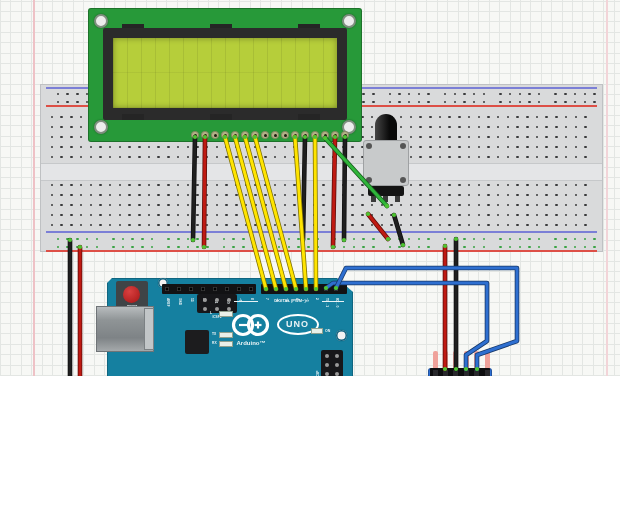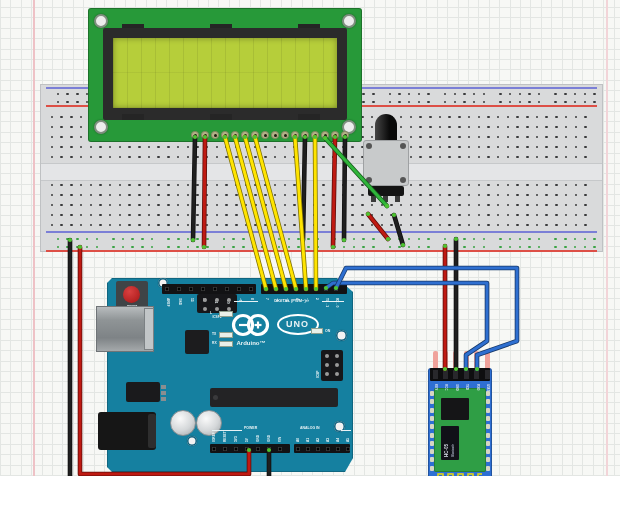--- a/index.html
+++ b/index.html
@@ -1,16 +1,16 @@
 <!DOCTYPE html>
 <html><head>
 <meta charset="utf-8">
 <style>
   html,body{margin:0;padding:0}
-  .canvas{position:relative;width:620px;height:476px;overflow:hidden;
+  .canvas{position:relative;width:620px;height:376px;overflow:hidden;
     background-color:#f7f8f5;
     background-image:repeating-linear-gradient(0deg,#e3e6e3 0 1px,transparent 1px 10.4px),
                      repeating-linear-gradient(90deg,#e3e6e3 0 1px,transparent 1px 10.4px);
     font-family:"Liberation Sans",sans-serif;}
   .abs{position:absolute}
   .hole{position:absolute;width:2.6px;height:2.6px;border-radius:1px;background:#3a3b3d}
   .hole.g{background:#3aa345}
   .mlabel{position:absolute;color:#e8f2f5;font-weight:700;white-space:nowrap}
   .vt{position:absolute;font:700 3.2px/1 "Liberation Sans",sans-serif;color:#e8f2f5;
       transform-origin:0 0;transform:rotate(90deg);white-space:nowrap}

